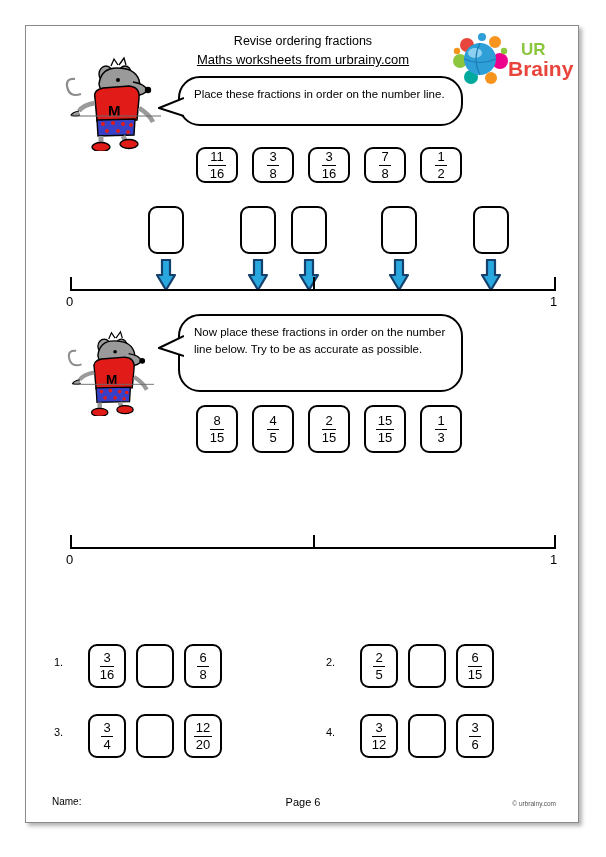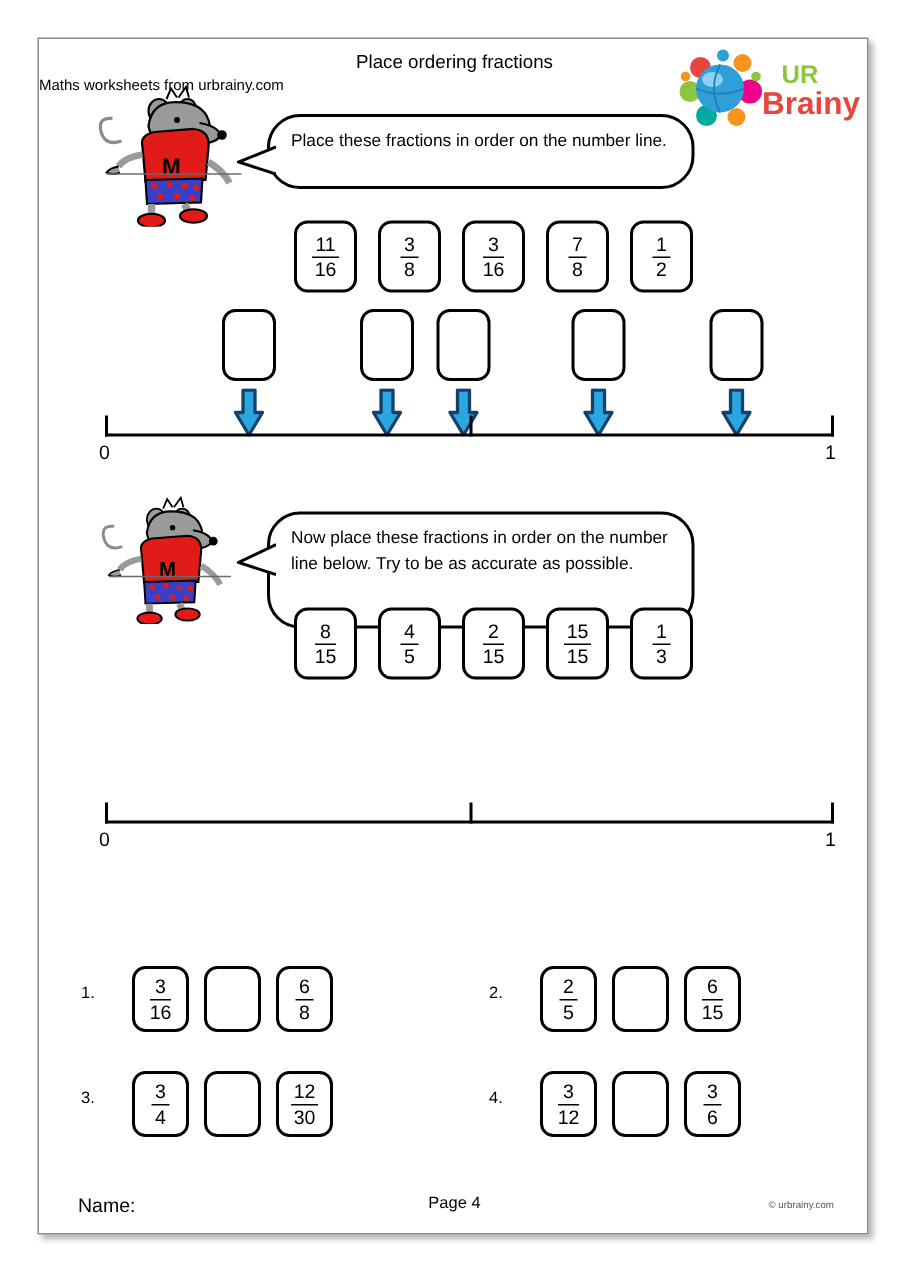--- a/index.html
+++ b/index.html
@@ -36,22 +36,24 @@
     width: 554px;
     text-align: center;
     font-size: 12.5px;
     color: #000;
   }
   .subtitle {
     position: absolute;
     left: 0;
     top: 26px;
     width: 554px;
-    font-size: 10px;
-    color: #000;
+    text-align: center;
+    font-size: 13px;
+    color: #000;
+    text-decoration: underline;
   }
 
   
   .logo {
     position: absolute;
     left: 425px;
     top: 5px;
     width: 130px;
     height: 58px;
     text-align: right;
@@ -75,21 +77,21 @@
     padding: 8px 12px 8px 14px;
   }
   .bubble .tail {
     position: absolute;
     left: -22px;
     top: 16px;
     width: 26px;
     height: 34px;
   }
   .bubble1 { left: 152px; top: 50px; width: 285px; height: 50px; }
-  .bubble2 { left: 152px; top: 315px; width: 285px; height: 78px; }
+  .bubble2 { left: 152px; top: 288px; width: 285px; height: 78px; }
 
   
   .frac-card {
     position: absolute;
     border: 2px solid #000;
     border-radius: 9px;
     background: #fff;
     box-sizing: border-box;
     display: flex;
     align-items: center;
@@ -106,21 +108,21 @@
     display: block;
     padding: 0 2px 1px 2px;
     border-bottom: 1.6px solid #000;
   }
   .frac .den {
     display: block;
     padding-top: 1px;
     text-align: center;
   }
 
-  .card-row1 { top: 121px; width: 42px; height: 48px; }
+  .card-row1 { top: 121px; width: 42px; height: 36px; }
   .card-row2 { top: 379px; width: 42px; height: 48px; }
 
   .blank-box {
     position: absolute;
     border: 2px solid #000;
     border-radius: 9px;
     background: #fff;
     box-sizing: border-box;
     top: 180px;
     width: 36px;
@@ -186,21 +188,21 @@
     box-sizing: border-box;
     width: 38px;
     height: 44px;
   }
 
   
   .foot-name {
     position: absolute;
     left: 26px;
     top: 770px;
-    font-size: 13px;
+    font-size: 10px;
     color: #000;
     text-align: right;
   }
   .foot-page {
     position: absolute;
     left: 0;
     top: 770px;
     width: 554px;
     text-align: center;
     font-size: 11px;
@@ -212,21 +214,21 @@
     top: 774px;
     font-size: 6.5px;
     color: #555;
   }
 </style>
 </head>
 <body>
 
 <div class="page">
 
-  <div class="title">Place ordering fractions</div>
+  <div class="title">Revise ordering fractions</div>
   <div class="subtitle">Maths worksheets from urbrainy.com</div>
 
   <div class="logo">
     <svg width="130" height="58" viewBox="0 0 130 58">
       <g>
         <circle cx="16" cy="14" r="7" fill="#e8453c"></circle>
         <circle cx="44" cy="11" r="6" fill="#f7941e"></circle>
         <circle cx="9" cy="30" r="7" fill="#8cc63f"></circle>
         <circle cx="49" cy="30" r="8" fill="#ec008c"></circle>
         <circle cx="20" cy="46" r="7" fill="#00a99d"></circle>
@@ -473,36 +475,36 @@
   <div class="q-card" style="left:62px; top:688px;">
     <span class="frac">
       <span class="num">3</span>
       <span class="den">4</span>
     </span>
   </div>
   <div class="q-blank" style="left:110px; top:688px;"></div>
   <div class="q-card" style="left:158px; top:688px;">
     <span class="frac">
       <span class="num">12</span>
-      <span class="den">30</span>
+      <span class="den">20</span>
     </span>
   </div>
 
   <div class="q-num" style="left:300px; top:700px;">4.</div>
   <div class="q-card" style="left:334px; top:688px;">
     <span class="frac">
       <span class="num">3</span>
       <span class="den">12</span>
     </span>
   </div>
   <div class="q-blank" style="left:382px; top:688px;"></div>
   <div class="q-card" style="left:430px; top:688px;">
     <span class="frac">
       <span class="num">3</span>
       <span class="den">6</span>
     </span>
   </div>
 
   <div class="foot-name">Name:</div>
-  <div class="foot-page">Page 4</div>
+  <div class="foot-page">Page 6</div>
   <div class="foot-copy">© urbrainy.com</div>
 
 </div>
 
 </body></html>

